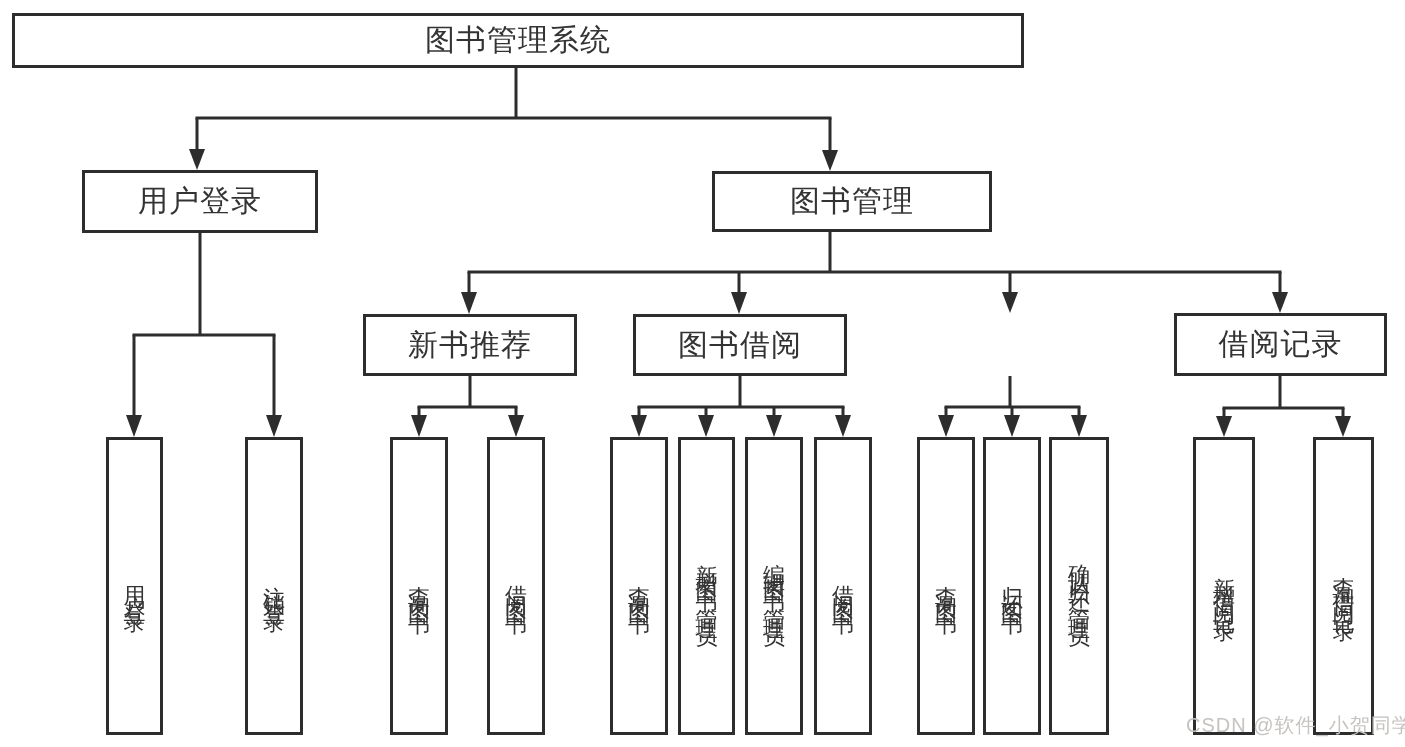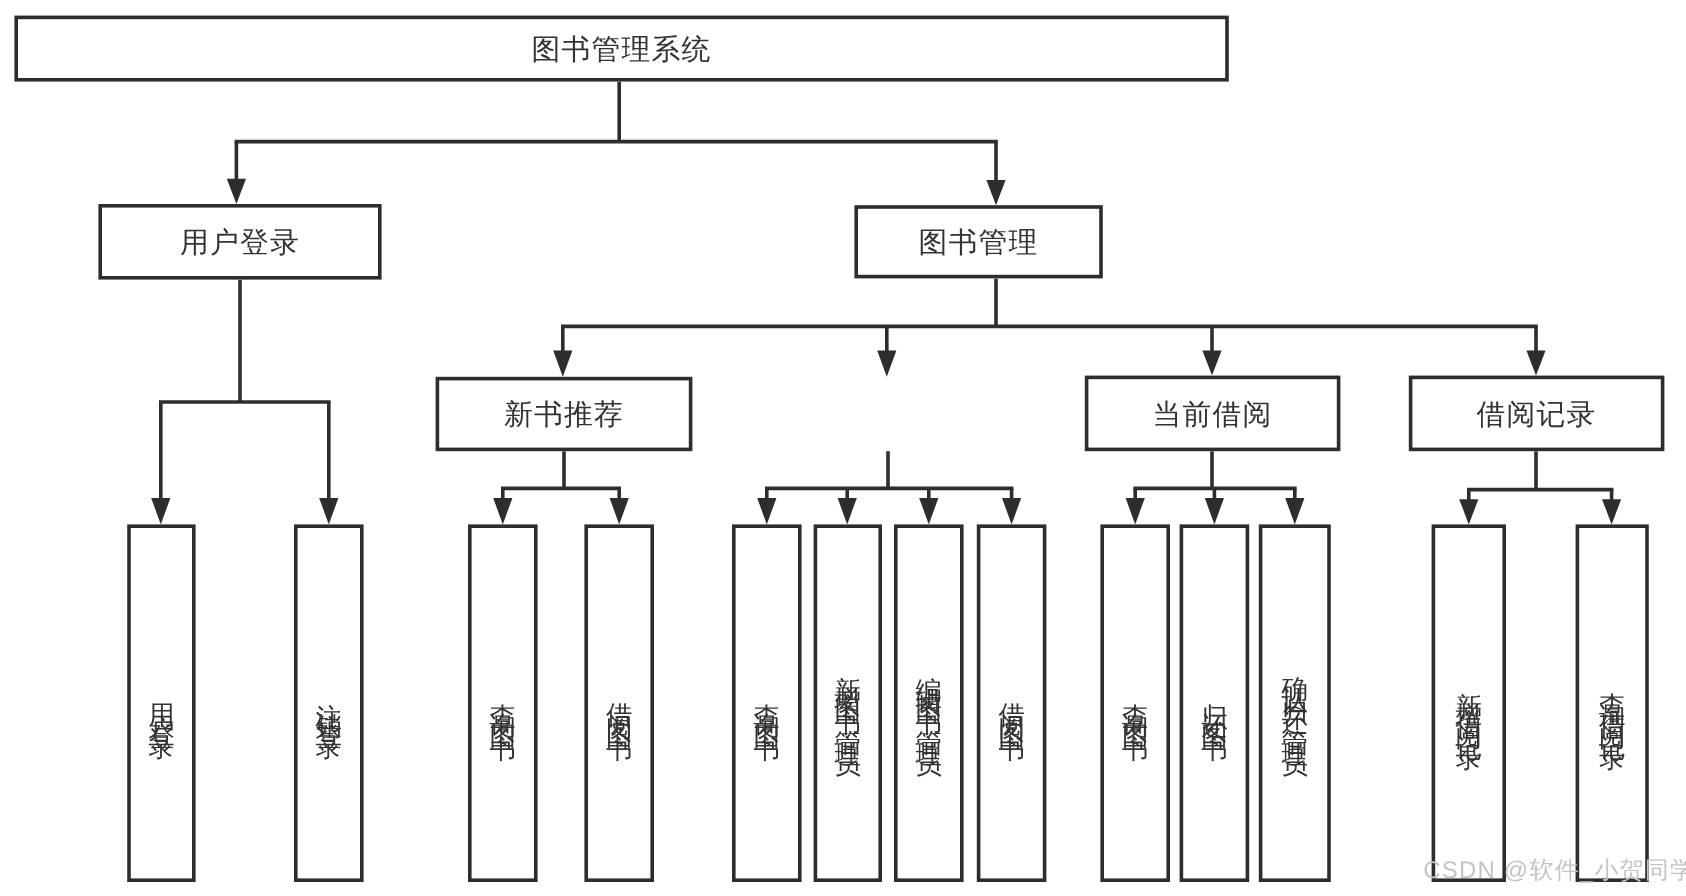--- a/index.html
+++ b/index.html
@@ -14,21 +14,21 @@
   svg.connectors line { stroke:var(--line,#2d2d2d); stroke-width:3; }
   svg.connectors polygon { fill:var(--line,#2d2d2d); }
   .box {
     position:absolute; z-index:2;
     box-sizing:border-box;
     background:#fff;
     border:3px solid var(--line,#2d2d2d);
     display:flex; align-items:center; justify-content:center;
     color:var(--text,#333);
   }
-  .hbox .lbl { font-size:24px; letter-spacing:1px; white-space:nowrap;font-family:Liberation Mono, monospace; }
+  .hbox .lbl { font-size:30px; letter-spacing:1px; white-space:nowrap;font-family:Liberation Mono, monospace; }
   .vbox .lbl {
     writing-mode:vertical-rl;
     text-orientation:mixed;
     font-size:22px;
     letter-spacing:9px;
     line-height:1;
   }
   .watermark {
     position:absolute; left:1186px; top:712px; z-index:5;
     font-size:20px; letter-spacing:1px;
@@ -117,29 +117,29 @@
     </g>
   </svg>
 
   <div class="box hbox" style="left:12px; top:13px; width:1012px; height:55px;">
     <span class="lbl">图书管理系统</span>
   </div>
 
   <div class="box hbox" style="left:82px; top:170px; width:236px; height:63px;">
     <span class="lbl">用户登录</span>
   </div>
-  <div class="box hbox" style="left:712px; top:171px; width:207px; height:61px;">
+  <div class="box hbox" style="left:712px; top:171px; width:280px; height:61px;">
     <span class="lbl">图书管理</span>
   </div>
 
   <div class="box hbox" style="left:363px; top:314px; width:214px; height:62px;align-items:center;">
     <span class="lbl">新书推荐</span>
   </div>
-  <div class="box hbox" style="left:904px; top:313px; width:213px; height:63px;">
-    <span class="lbl">当前借阅</span>
+  <div class="box hbox" style="left:633px; top:314px; width:214px; height:62px;">
+    <span class="lbl">图书借阅</span>
   </div>
   <div class="box hbox" style="left:1174px; top:313px; width:213px; height:63px;">
     <span class="lbl">借阅记录</span>
   </div>
 
   <div class="box vbox" style="left:106px; top:437px; width:57px; height:298px;">
     <span class="lbl">用户登录</span>
   </div>
   <div class="box vbox" style="left:245px; top:437px; width:58px; height:298px;">
     <span class="lbl">注销登录</span>

